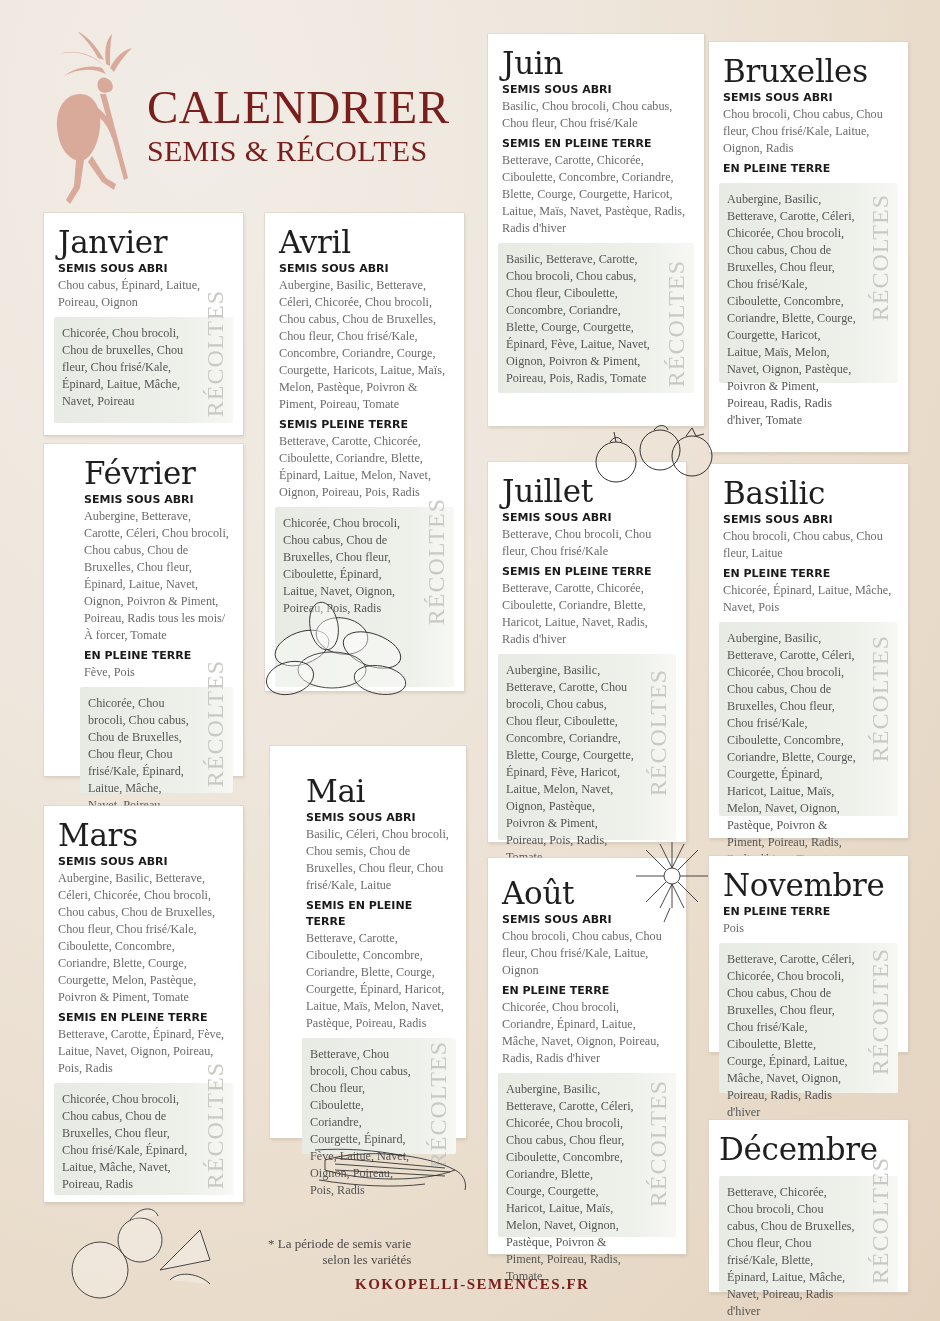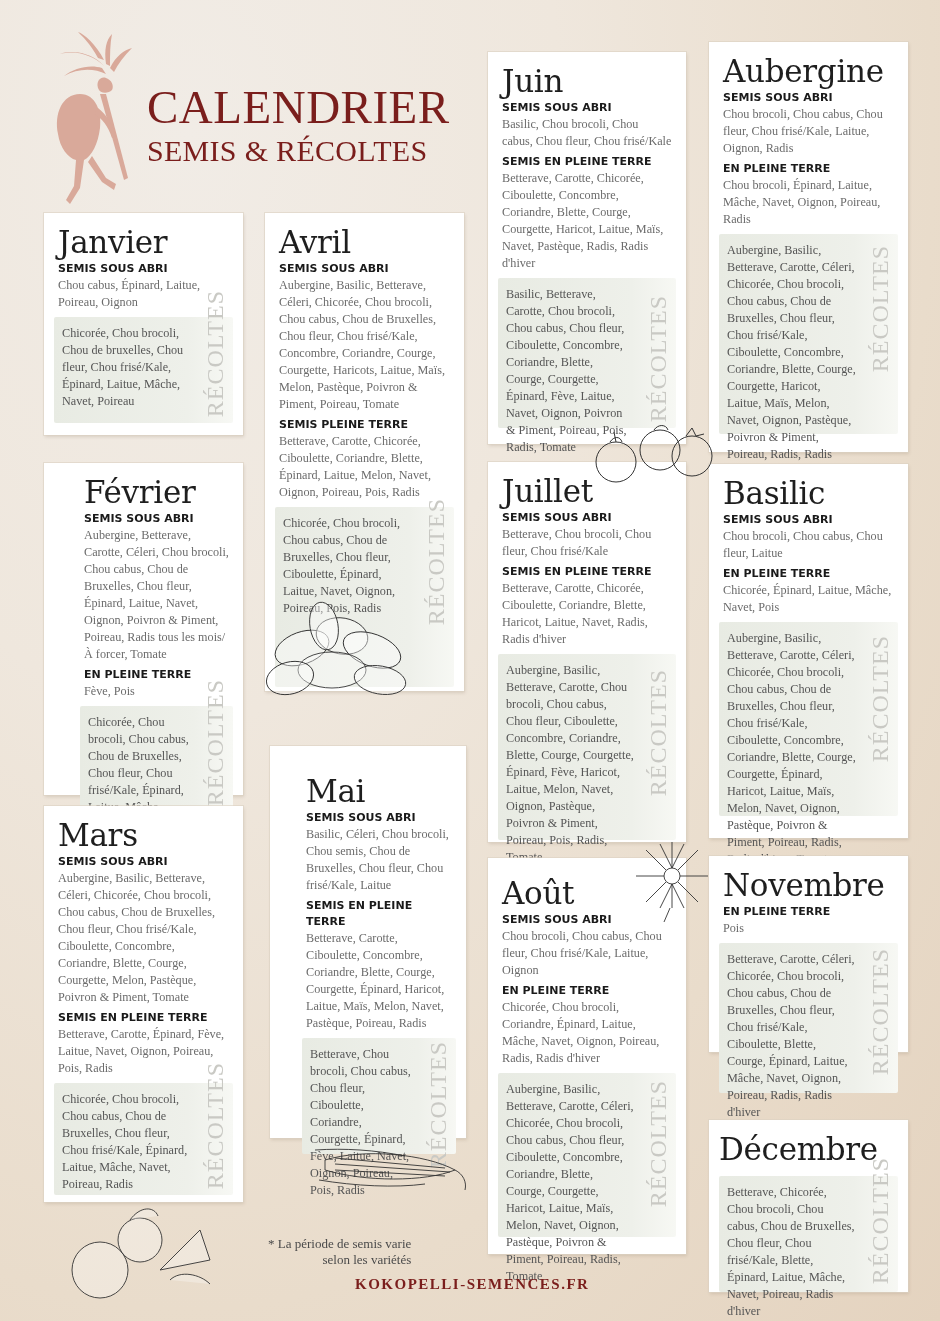--- a/index.html
+++ b/index.html
@@ -88,21 +88,21 @@
 <div class="card" style="left:44px; top:213px; width:199px; height:222px;">
   <div class="month">Janvier</div>
   <div class="sec-title">SEMIS SOUS ABRI</div>
   <div class="sec-text">Chou cabus, Épinard, Laitue, Poireau, Oignon</div>
   <div class="harvest" style="height:106px;">
     <div class="harvest-text">Chicorée, Chou brocoli, Chou de bruxelles, Chou fleur, Chou frisé/Kale, Épinard, Laitue, Mâche, Navet, Poireau</div>
     <div class="harvest-label">RÉCOLTES</div>
   </div>
 </div>
 
-<div class="card" style="left:44px; top:463px; width:199px; height:332px;padding-left:40px;">
+<div class="card" style="left:44px; top:444px; width:199px; height:332px;padding-left:40px;">
   <div class="month">Février</div>
   <div class="sec-title">SEMIS SOUS ABRI</div>
   <div class="sec-text">Aubergine, Betterave, Carotte, Céleri, Chou brocoli, Chou cabus, Chou de Bruxelles, Chou fleur, Épinard, Laitue, Navet, Oignon, Poivron &amp; Piment, Poireau, Radis tous les mois/À forcer, Tomate</div>
   <div class="sec-title">EN PLEINE TERRE</div>
   <div class="sec-text">Fève, Pois</div>
   <div class="harvest" style="height:106px;">
     <div class="harvest-text">Chicorée, Chou brocoli, Chou cabus, Chou de Bruxelles, Chou fleur, Chou frisé/Kale, Épinard, Laitue, Mâche, Navet, Poireau</div>
     <div class="harvest-label">RÉCOLTES</div>
   </div>
 </div>
@@ -136,21 +136,21 @@
   <div class="sec-title">SEMIS SOUS ABRI</div>
   <div class="sec-text">Basilic, Céleri, Chou brocoli, Chou semis, Chou de Bruxelles, Chou fleur, Chou frisé/Kale, Laitue</div>
   <div class="sec-title">SEMIS EN PLEINE TERRE</div>
   <div class="sec-text">Betterave, Carotte, Ciboulette, Concombre, Coriandre, Blette, Courge, Courgette, Épinard, Haricot, Laitue, Maïs, Melon, Navet, Pastèque, Poireau, Radis</div>
   <div class="harvest" style="height:116px;">
     <div class="harvest-text">Betterave, Chou brocoli, Chou cabus, Chou fleur, Ciboulette, Coriandre, Courgette, Épinard, Fève, Laitue, Navet, Oignon, Poireau, Pois, Radis</div>
     <div class="harvest-label" style="bottom:-14px;">RÉCOLTES</div>
   </div>
 </div>
 
-<div class="card" style="left:488px; top:52px; width:198px; height:392px;">
+<div class="card" style="left:488px; top:34px; width:216px; height:392px;">
   <div class="month">Juin</div>
   <div class="sec-title">SEMIS SOUS ABRI</div>
   <div class="sec-text">Basilic, Chou brocoli, Chou cabus, Chou fleur, Chou frisé/Kale</div>
   <div class="sec-title">SEMIS EN PLEINE TERRE</div>
   <div class="sec-text">Betterave, Carotte, Chicorée, Ciboulette, Concombre, Coriandre, Blette, Courge, Courgette, Haricot, Laitue, Maïs, Navet, Pastèque, Radis, Radis d'hiver</div>
   <div class="harvest" style="height:150px;">
     <div class="harvest-text">Basilic, Betterave, Carotte, Chou brocoli, Chou cabus, Chou fleur, Ciboulette, Concombre, Coriandre, Blette, Courge, Courgette, Épinard, Fève, Laitue, Navet, Oignon, Poivron &amp; Piment, Poireau, Pois, Radis, Tomate</div>
     <div class="harvest-label">RÉCOLTES</div>
   </div>
 </div>
@@ -173,25 +173,24 @@
   <div class="sec-text">Chou brocoli, Chou cabus, Chou fleur, Chou frisé/Kale, Laitue, Oignon</div>
   <div class="sec-title">EN PLEINE TERRE</div>
   <div class="sec-text">Chicorée, Chou brocoli, Coriandre, Épinard, Laitue, Mâche, Navet, Oignon, Poireau, Radis, Radis d'hiver</div>
   <div class="harvest" style="height:164px;">
     <div class="harvest-text">Aubergine, Basilic, Betterave, Carotte, Céleri, Chicorée, Chou brocoli, Chou cabus, Chou fleur, Ciboulette, Concombre, Coriandre, Blette, Courge, Courgette, Haricot, Laitue, Maïs, Melon, Navet, Oignon, Pastèque, Poivron &amp; Piment, Poireau, Radis, Tomate</div>
     <div class="harvest-label" style="bottom:30px;">RÉCOLTES</div>
   </div>
 </div>
 
 <div class="card" style="left:709px; top:42px; width:199px; height:410px;">
-  <div class="month">Aubergine</div>
+  <div class="month">Bruxelles</div>
   <div class="sec-title">SEMIS SOUS ABRI</div>
   <div class="sec-text">Chou brocoli, Chou cabus, Chou fleur, Chou frisé/Kale, Laitue, Oignon, Radis</div>
   <div class="sec-title">EN PLEINE TERRE</div>
-  <div class="sec-text">Chou brocoli, Épinard, Laitue, Mâche, Navet, Oignon, Poireau, Radis</div>
   <div class="harvest" style="height:200px;">
     <div class="harvest-text">Aubergine, Basilic, Betterave, Carotte, Céleri, Chicorée, Chou brocoli, Chou cabus, Chou de Bruxelles, Chou fleur, Chou frisé/Kale, Ciboulette, Concombre, Coriandre, Blette, Courge, Courgette, Haricot, Laitue, Maïs, Melon, Navet, Oignon, Pastèque, Poivron &amp; Piment, Poireau, Radis, Radis d'hiver, Tomate</div>
     <div class="harvest-label" style="bottom:62px;">RÉCOLTES</div>
   </div>
 </div>
 
 <div class="card" style="left:709px; top:464px; width:199px; height:374px;">
   <div class="month">Basilic</div>
   <div class="sec-title">SEMIS SOUS ABRI</div>
   <div class="sec-text">Chou brocoli, Chou cabus, Chou fleur, Laitue</div>

